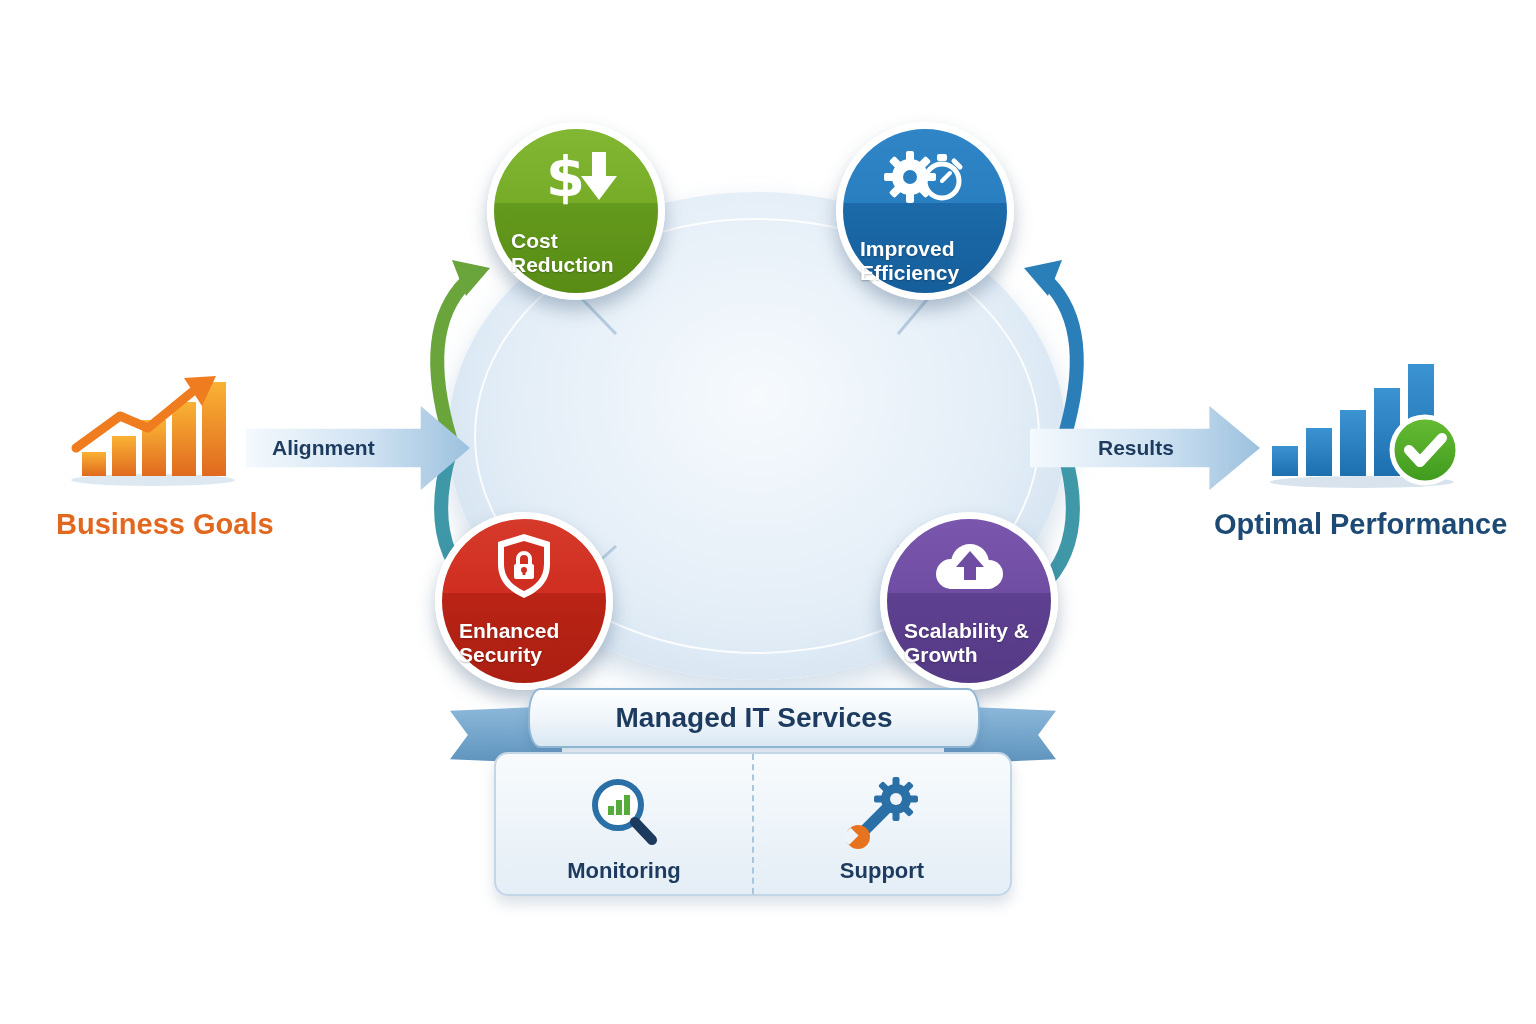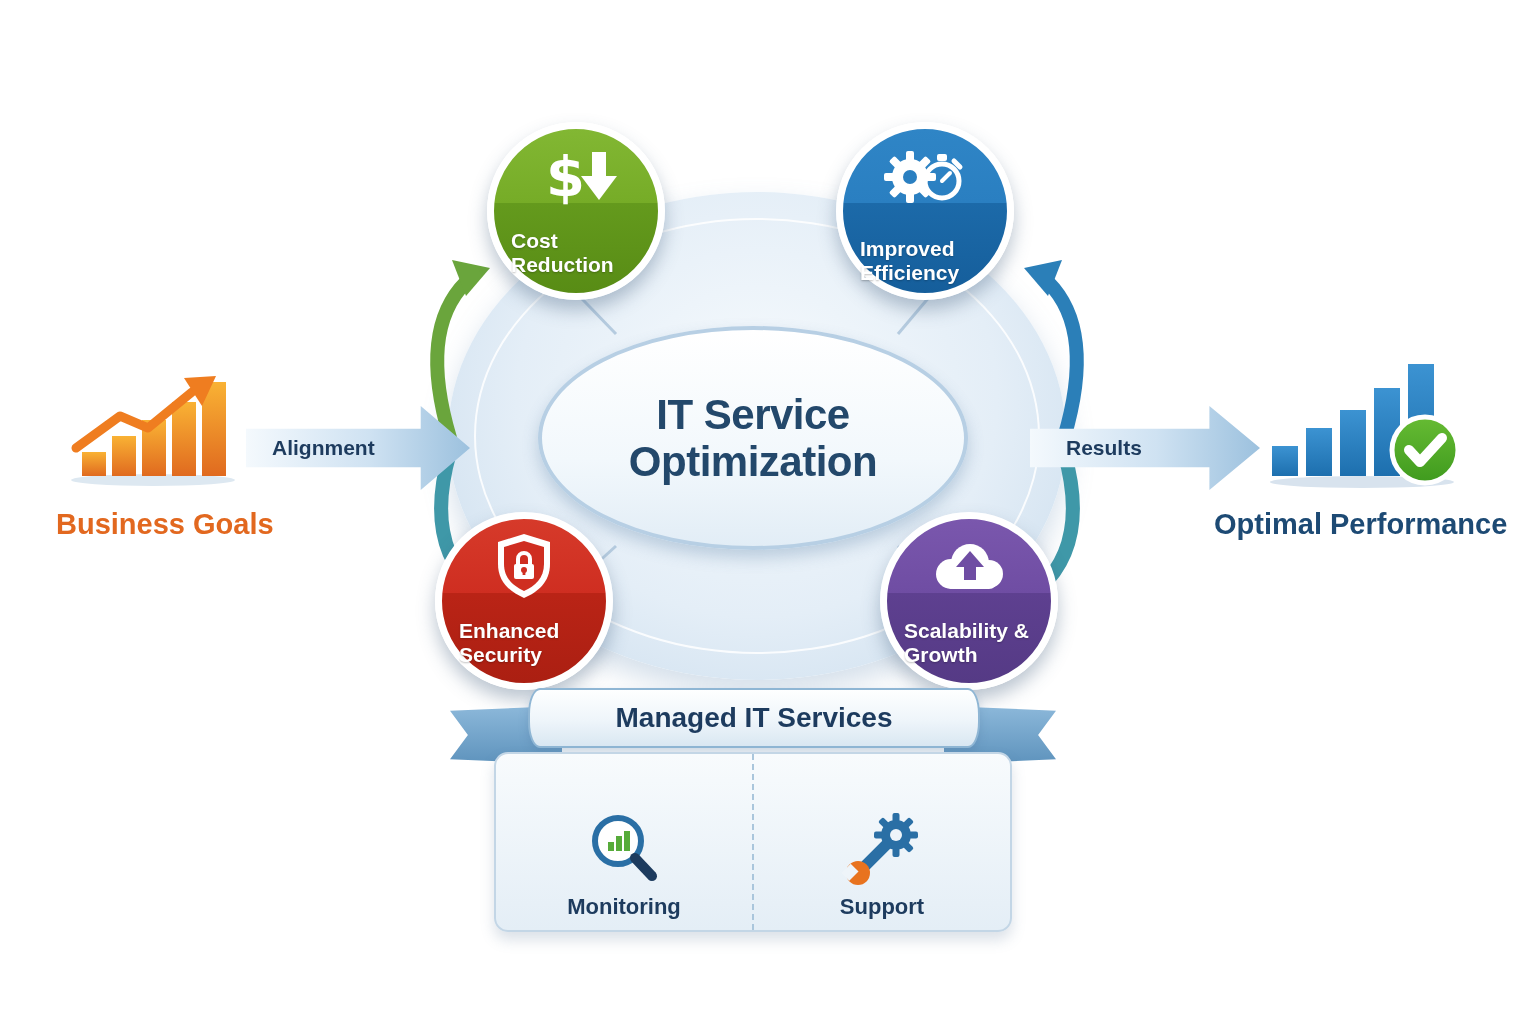--- a/index.html
+++ b/index.html
@@ -62,21 +62,21 @@
     background:linear-gradient(90deg,#f4f9fd 0%, #cfe2f2 55%, #9cc1de 100%);
     clip-path:polygon(0 27%, 78% 27%, 78% 0, 100% 50%, 78% 100%, 78% 73%, 0 73%);
     display:flex; align-items:center;
   }
   .arrow-alignment { left:246px; width:224px; }
   .arrow-results   { left:1030px; width:230px; }
   .flow-label {
     font-size:21px; font-weight:bold; color:#1d3b5e; white-space:nowrap;
   }
   .arrow-alignment .flow-label { padding-left:26px; }
-  .arrow-results   .flow-label { padding-left:36px; }
+  .arrow-results   .flow-label { padding-left:68px; }
 
   
   .side-icon { position:absolute; }
   .goals-icon { left:68px; top:368px; }
   .perf-icon  { left:1262px; top:356px; }
   .side-label { position:absolute; font-size:29px; font-weight:bold; white-space:nowrap;text-align:right; }
   .goals-label { left:56px; top:508px; color:#e2681f; }
   .perf-label  { left:1214px; top:508px; color:#1d4a74; }
 
   
@@ -90,21 +90,21 @@
     position:absolute; left:528px; top:688px; width:452px; height:60px;
     background:linear-gradient(180deg,#feffff 0%, #eef5fa 55%, #d9e7f2 100%);
     border:2px solid #8fb6d4; border-radius:12px / 26px;
     box-shadow:0 5px 10px rgba(80,120,160,.28);
     display:flex; align-items:center; justify-content:center;
   }
   .ribbon-banner .banner-label { font-size:28px; font-weight:bold; color:#1d3b5e;text-align:right; }
 
   
   .services-panel {
-    position:absolute; left:494px; top:752px; width:518px; height:180px;
+    position:absolute; left:494px; top:752px; width:518px; height:144px;
     background:linear-gradient(180deg,#f8fbfd 0%, #e4eef6 100%);
     border:2px solid #c3d6e6; border-radius:14px;
     box-shadow:0 8px 14px rgba(90,120,150,.22);
     display:flex;
   }
   .service-item {
     flex:1; display:flex; flex-direction:column; align-items:center;
     justify-content:flex-end; padding-bottom:10px;
   }
   .service-item + .service-item { border-left:2px dashed #aac6dc; }
@@ -137,23 +137,20 @@
   </svg>
 
   <div class="flow-arrow arrow-alignment">
     <span class="flow-label">Alignment</span>
   </div>
 
   <div class="flow-arrow arrow-results">
     <span class="flow-label">Results</span>
   </div>
 
-  <div class="center-ellipse">
-    <div class="center-title">IT Service Optimization</div>
-  </div>
 
   <div class="badge badge-cost">
     <span class="icon-zone">
       <svg width="88" height="64" viewBox="0 0 88 64">
         <text x="14" y="52" font-size="56" font-weight="bold" fill="#ffffff" font-family="DejaVu Sans, sans-serif">$</text>
         <path d="M60 8 h14 v24 h11 l-18 24 -18 -24 h11 z" fill="#ffffff"></path>
       </svg>
     </span>
     <div class="badge-label">Cost Reduction</div>
   </div>

